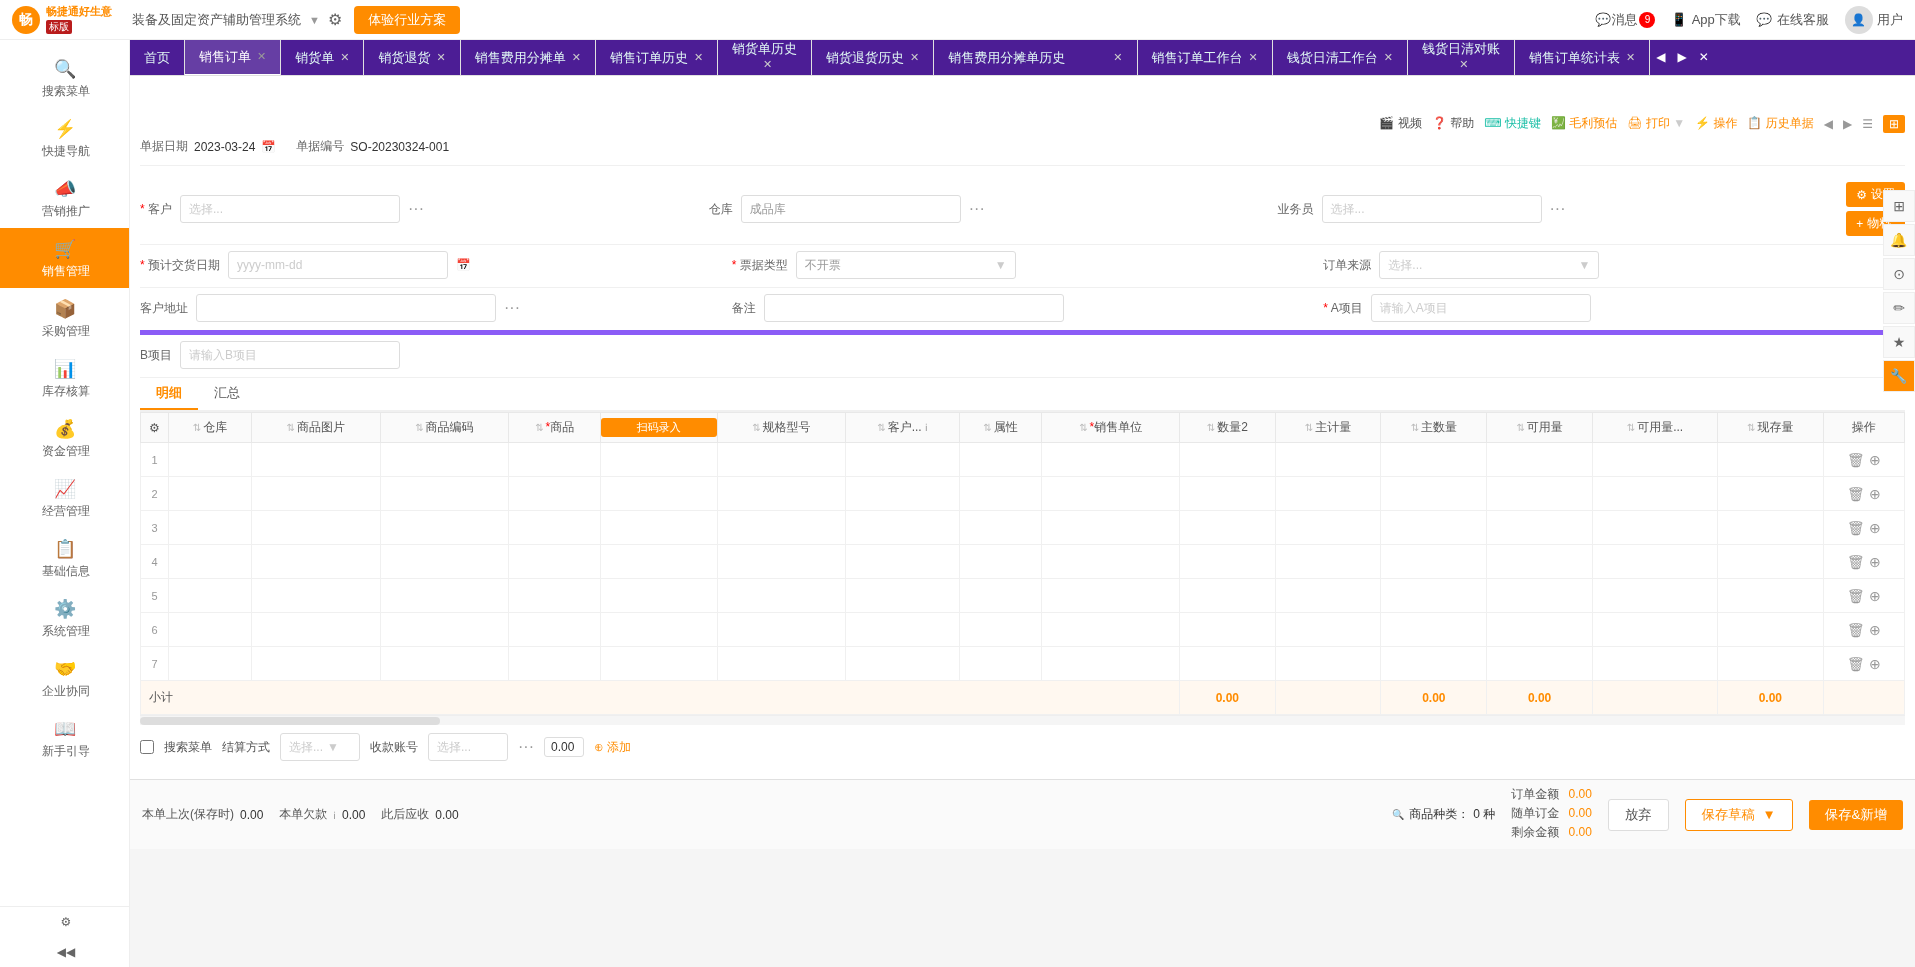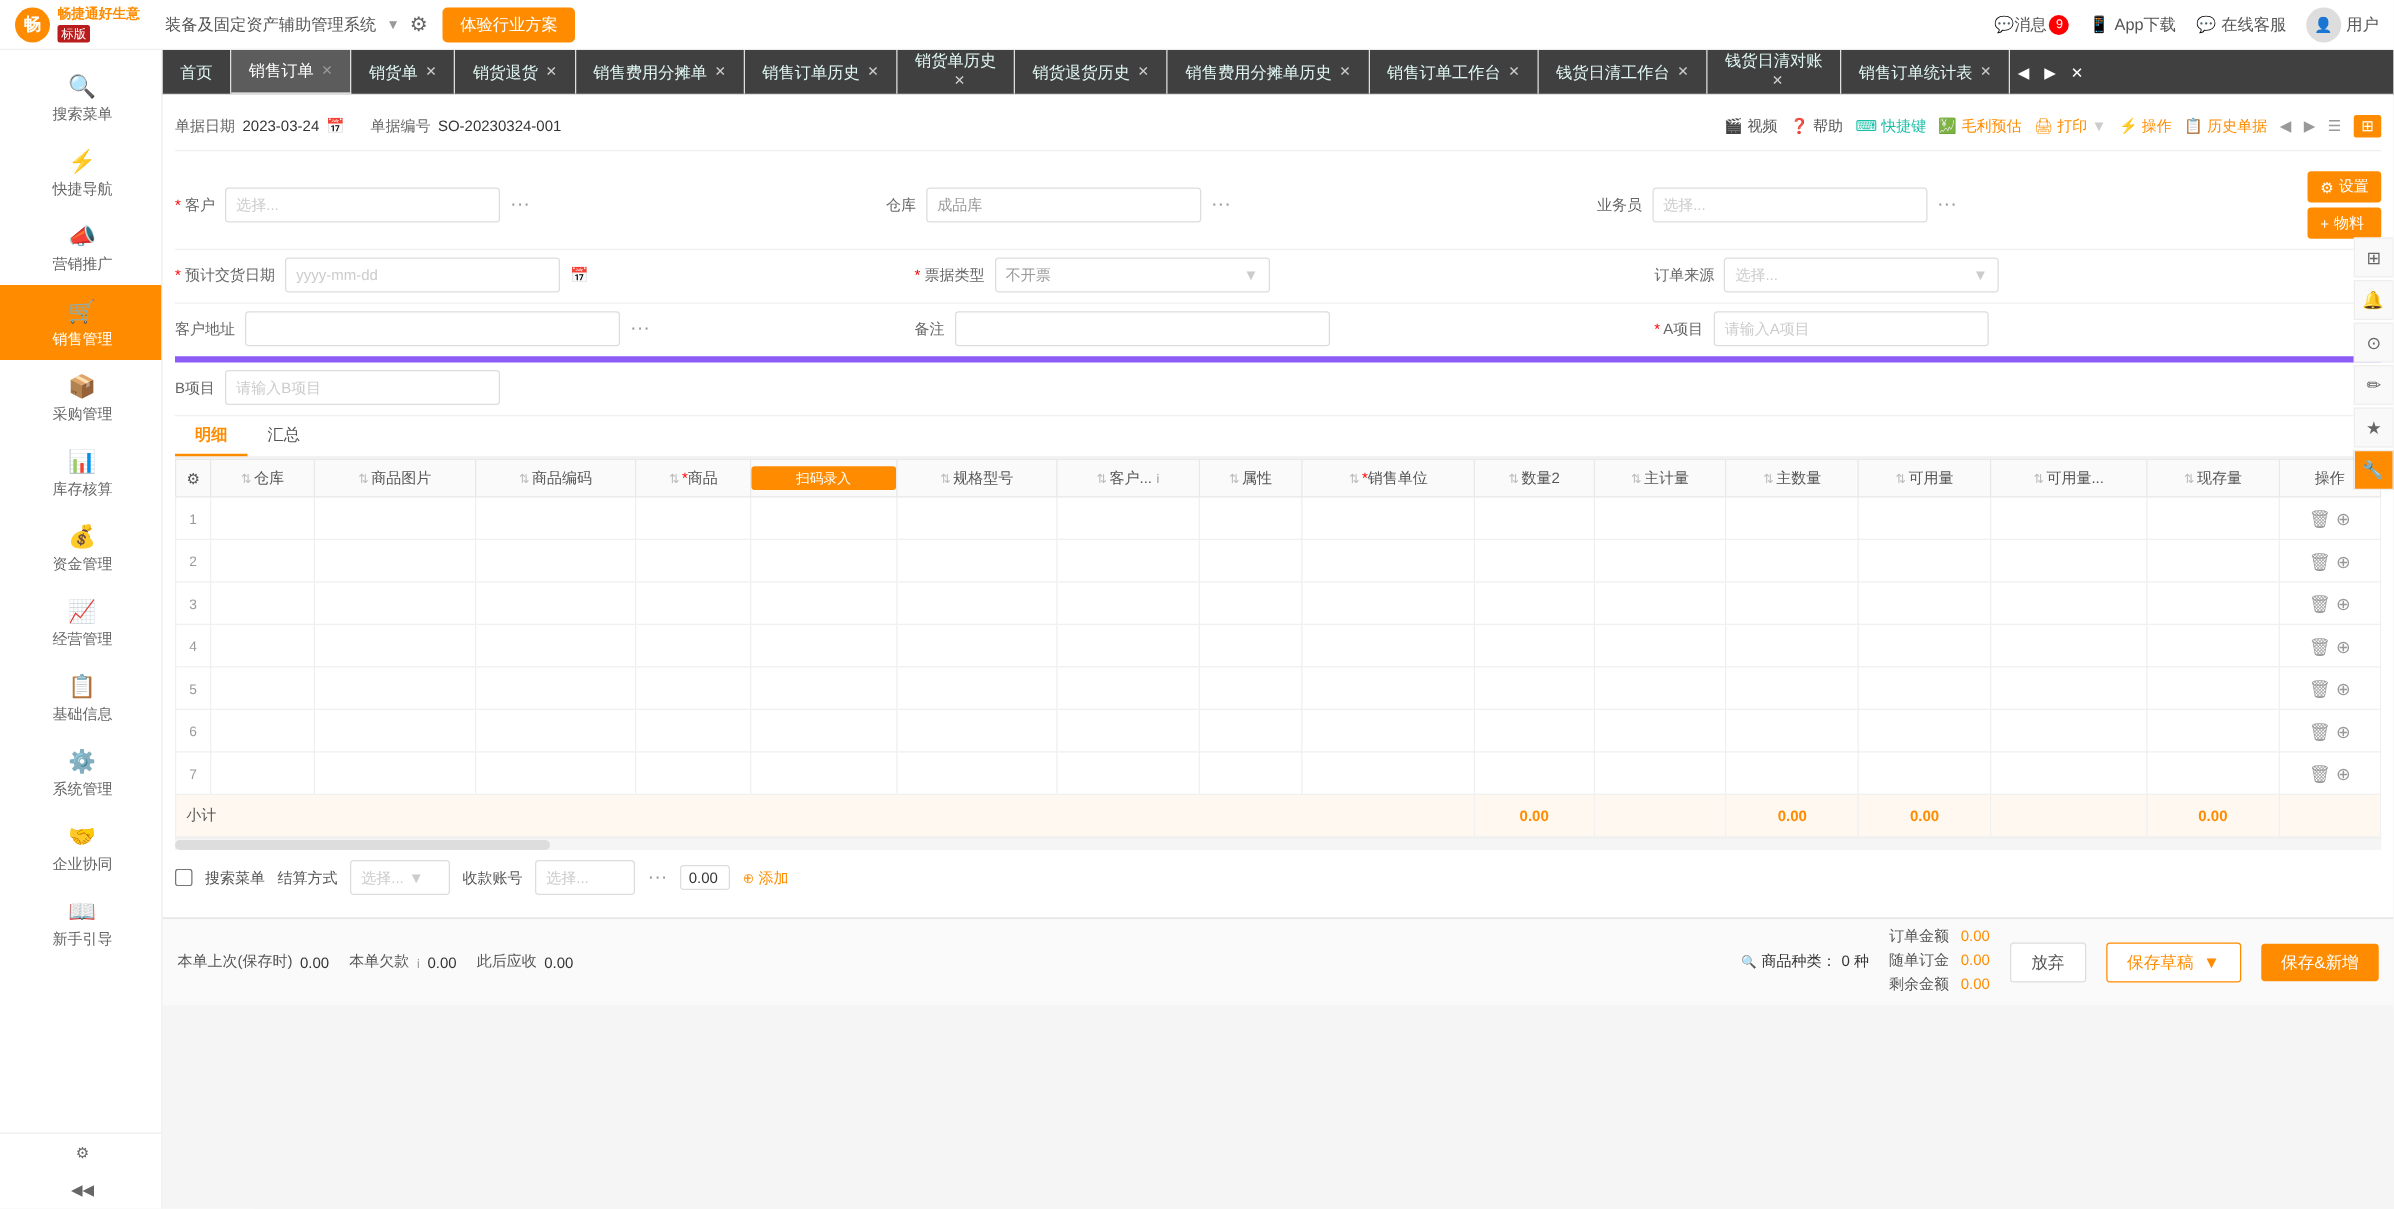--- a/index.html
+++ b/index.html
@@ -35,21 +35,21 @@
     .sidebar-bottom .sidebar-item { flex-direction: row; justify-content: center; gap: 4px; padding: 8px; }
 
     
     .tab { padding: 0 14px; height: 36px; display: inline-flex; align-items: center; cursor: pointer; color: #555; font-size: 13px; white-space: nowrap; border-right: 1px solid #e0e0e0; flex-shrink: 0; }
     .tab.active { background: #fff7f0; color: #ff8c00; border-bottom: 2px solid #ff8c00; }
     .tab .tab-close { margin-left: 6px; color: #999; font-size: 11px; }
     .tab-nav-btn { padding: 0 6px; height: 36px; display: flex; align-items: center; cursor: pointer; color: #666; flex-shrink: 0; }
 
     
     .form-header { display: flex; align-items: center; padding: 6px 0 10px; gap: 20px; border-bottom: 1px solid #f0f0f0; margin-bottom: 10px; flex-wrap: wrap; }
-    .form-field { display: flex; align-items: center; gap: 6px; }
+    .form-field { display: flex; align-items: center; gap: 6px; margin-top: 46px; }
     .form-label { color: #666; white-space: nowrap; }
     .form-label.required::before { content: '* '; color: #f00; }
     .form-value { color: #333; font-weight: 500; }
 
     
     .form-row { display: flex; align-items: center; padding: 6px 0; gap: 10px; flex-wrap: wrap; }
     .form-input { border: 1px solid #ddd; border-radius: 3px; padding: 3px 8px; min-width: 120px; color: #999; background: #fff; cursor: pointer; display: inline-flex; align-items: center; gap: 4px; height: 28px; }
     .form-input-wide { min-width: 220px; }
     .form-input.placeholder { color: #ccc; }
     .more-btn { color: #999; cursor: pointer; font-size: 16px; }
@@ -194,21 +194,21 @@
           <span>⚙</span>
         </div>
         <div class="sidebar-item" style="flex-direction:row;justify-content:center;gap:4px;padding:8px;">
           <span>◀◀</span>
         </div>
       </div>
     </div>
 
     <div class="content-wrapper">
 
-      <div class="tab-bar" style="background:#404040;">
+      <div class="tab-bar" style="background:#4c1d95;font-family:Liberation Serif, serif;">
         <div class="tab" style="color:#e0f7f4;background:transparent;">
           <span>首页</span>
         </div>
         <div class="tab active" style="background:rgba(255,255,255,0.15);color:white;border-bottom:2px solid white;">
           <span>销售订单</span>
           <span class="tab-close">✕</span>
         </div>
         <div class="tab" style="color:#e0f7f4;">
           <span>销货单</span>
           <span class="tab-close" style="color:#ccc;">✕</span>
@@ -226,21 +226,21 @@
           <span class="tab-close" style="color:#ccc;">✕</span>
         </div>
         <div class="tab" style="color:#e0f7f4;flex-direction:column;">
           <span>销货单历史</span>
           <span class="tab-close" style="color:#ccc;">✕</span>
         </div>
         <div class="tab" style="color:#e0f7f4;">
           <span>销货退货历史</span>
           <span class="tab-close" style="color:#ccc;">✕</span>
         </div>
-        <div class="tab" style="color:#e0f7f4;">
+        <div class="tab" style="color:#e0f7f4;gap:42px;">
           <span>销售费用分摊单历史</span>
           <span class="tab-close" style="color:#ccc;">✕</span>
         </div>
         <div class="tab" style="color:#e0f7f4;">
           <span>销售订单工作台</span>
           <span class="tab-close" style="color:#ccc;">✕</span>
         </div>
         <div class="tab" style="color:#e0f7f4;">
           <span>钱货日清工作台</span>
           <span class="tab-close" style="color:#ccc;">✕</span>

